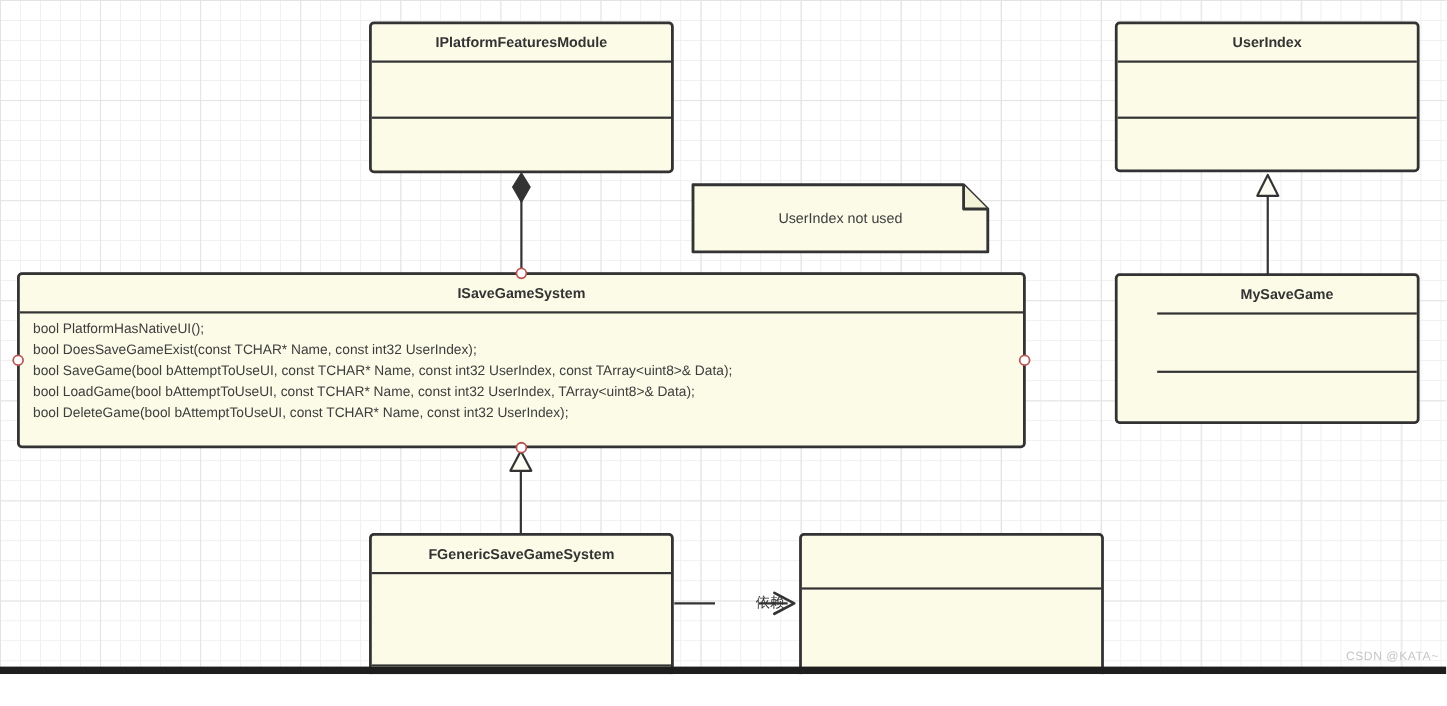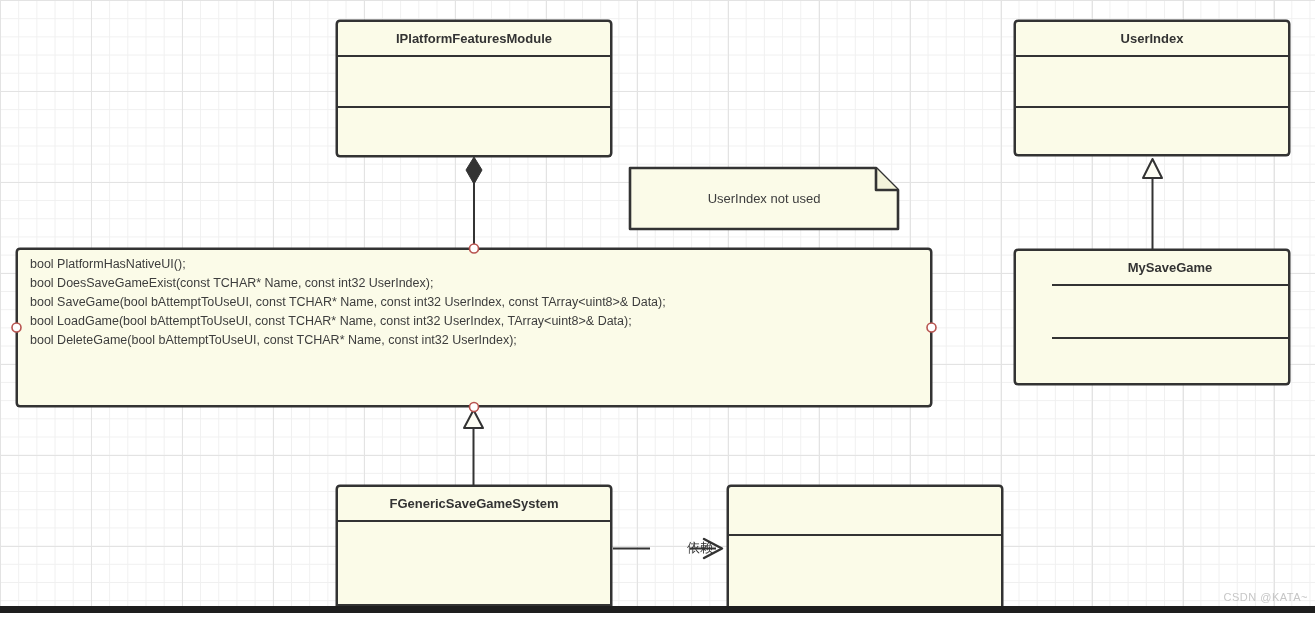--- a/index.html
+++ b/index.html
@@ -65,20 +65,21 @@
 
   <div class="note-shape" style="left:628px; top:166px; width:272px; height:65px;text-align:right;">
     <svg width="272" height="65" viewBox="0 0 272 65">
       <path d="M2,2 H248 L270,24 V63 H2 Z" fill="#fbfbe8" stroke="#333" stroke-width="2.6" stroke-linejoin="round"></path>
       <path d="M248,2 L248,24 L270,24" fill="#f3f3da" stroke="#333" stroke-width="2.6" stroke-linejoin="round"></path>
     </svg>
     <span class="note-text">UserIndex not used</span>
   </div>
 
   <div class="uml" style="left:16px; top:248px; width:916px; height:159px;">
+    <div class="title">ISaveGameSystem</div>
     <div class="methods">
       <div>bool PlatformHasNativeUI();</div>
       <div>bool DoesSaveGameExist(const TCHAR* Name, const int32 UserIndex);</div>
       <div>bool SaveGame(bool bAttemptToUseUI, const TCHAR* Name, const int32 UserIndex, const TArray&lt;uint8&gt;&amp; Data);</div>
       <div>bool LoadGame(bool bAttemptToUseUI, const TCHAR* Name, const int32 UserIndex, TArray&lt;uint8&gt;&amp; Data);</div>
       <div>bool DeleteGame(bool bAttemptToUseUI, const TCHAR* Name, const int32 UserIndex);</div>
     </div>
   </div>
 
   <div class="uml" style="left:1014px; top:249px; width:276px; height:136px;padding-left:36px;">

